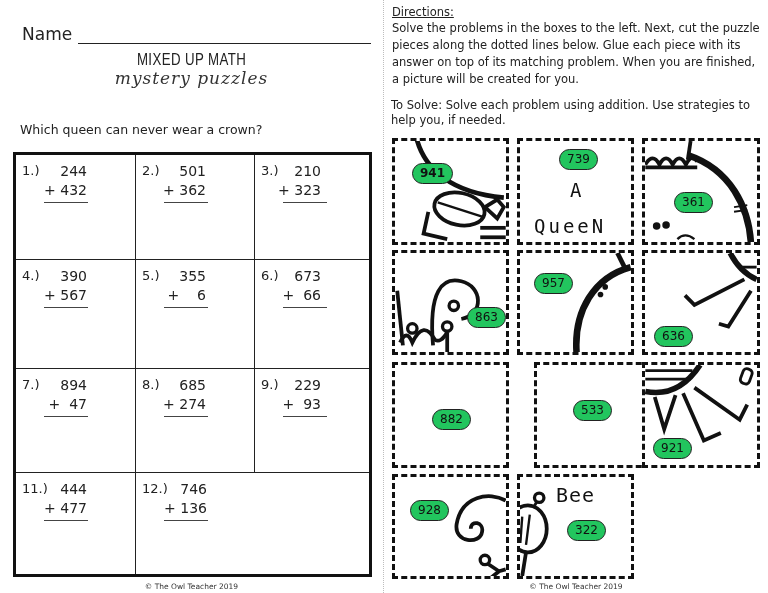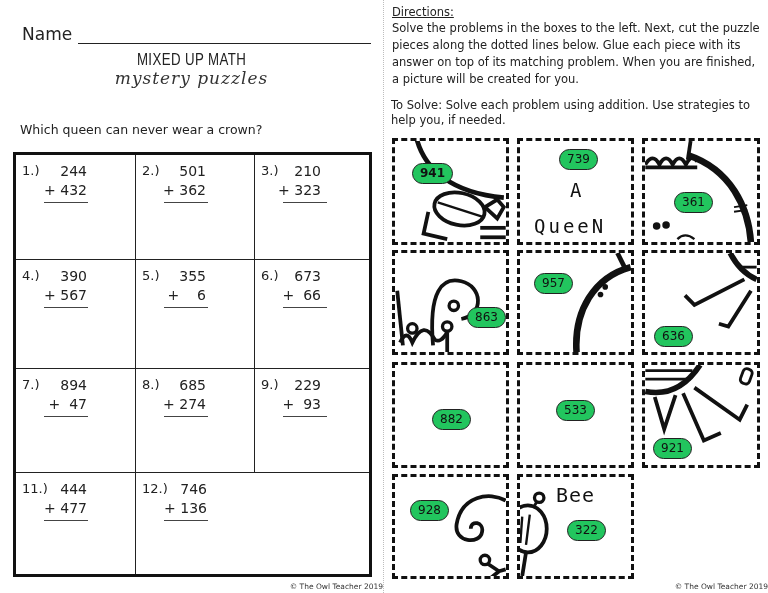--- a/index.html
+++ b/index.html
@@ -28,21 +28,21 @@
       display: grid; grid-template-columns: 120px 119px 1fr; grid-template-rows: 105px 109px 104px 1fr; }
     .cell { border-right: 1px solid #222; border-bottom: 1px solid #222; position: relative; }
     .cell.c3 { border-right: none; }
     .cell.r4 { border-bottom: none; }
     .pnum { position: absolute; left: 6px; top: 8px; font-size: 13px; color: #222; }
     .addend { position: absolute; right: 48px; font-size: 14px; color: #222; text-align: right; white-space: pre; font-family: "DejaVu Sans", sans-serif; }
     .addend.a1 { top: 8px; }
     .addend.a2 { top: 27px; }
     .rule { position: absolute; left: 28px; width: 44px; top: 47px; border-top: 1px solid #444; }
 
-    .footer { position: absolute; bottom: 2px; width: 100%; text-align: right; font-size: 7.5px; color: #333; }
+    .footer { position: absolute; bottom: 2px; width: 100%; text-align: center; font-size: 7.5px; color: #333; }
 
     
     .dir-title { position: absolute; left: 8px; top: 5px; font-size: 11.5px; text-decoration: underline; color: #222; }
     .dir-text { position: absolute; left: 8px; top: 20px; width: 370px; font-size: 11.5px; line-height: 17px; color: #222; }
     .solve-text { position: absolute; left: 7px; top: 98px; width: 372px; font-size: 11.5px; line-height: 14.5px; color: #222; }
 
     .piece { position: absolute; border: 3px dashed #111; overflow: hidden; background: #fff; }
     .piece svg { position: absolute; left: 0; top: 0; width: 100%; height: 100%; }
     .answer { position: absolute; border: 1.3px solid #222; border-radius: 14px; font-size: 12px;
       padding: 2px 7px; background: #22c55e; color: #111; line-height: 15px; text-align: center; min-width: 38px; }
@@ -201,21 +201,21 @@
       <line x1="100" y1="15" x2="118" y2="15" stroke="#111" stroke-width="3"></line>
       <path d="M105 28 L52 55 L42 45" fill="none" stroke="#111" stroke-width="4"></path>
       <path d="M112 40 L88 78 L78 75" fill="none" stroke="#111" stroke-width="4"></path>
     </svg>
     <span class="answer" style="left:9px;top:73px;">636</span>
   </div>
 
   <div class="piece" style="left:8px;top:362px;width:117px;height:106px;">
     <span class="answer" style="left:37px;top:44px;">882</span>
   </div>
-  <div class="piece" style="left:133px;top:362px;width:117px;height:106px;">
+  <div class="piece" style="left:150px;top:362px;width:117px;height:106px;">
     <span class="answer" style="left:36px;top:35px;">533</span>
   </div>
   <div class="piece" style="left:258px;top:362px;width:118px;height:106px;">
     <svg viewBox="0 0 118 106">
       <path d="M0 28 Q35 35 58 0" fill="none" stroke="#111" stroke-width="6"></path>
       <line x1="0" y1="6" x2="50" y2="6" stroke="#111" stroke-width="3"></line>
       <line x1="0" y1="15" x2="48" y2="15" stroke="#111" stroke-width="3"></line>
       <path d="M10 34 L20 68 L32 32" fill="none" stroke="#111" stroke-width="4"></path>
       <path d="M40 30 L62 80 L80 72" fill="none" stroke="#111" stroke-width="4"></path>
       <path d="M52 24 L100 58 L108 42" fill="none" stroke="#111" stroke-width="4"></path>

